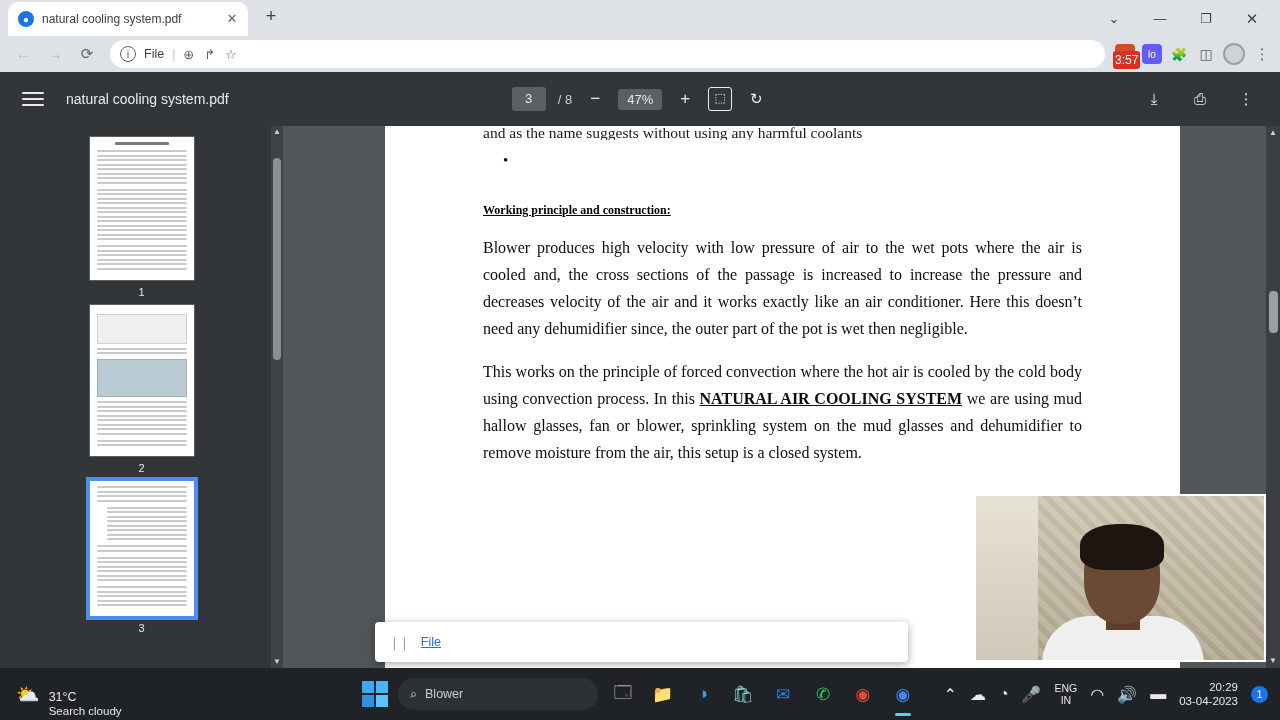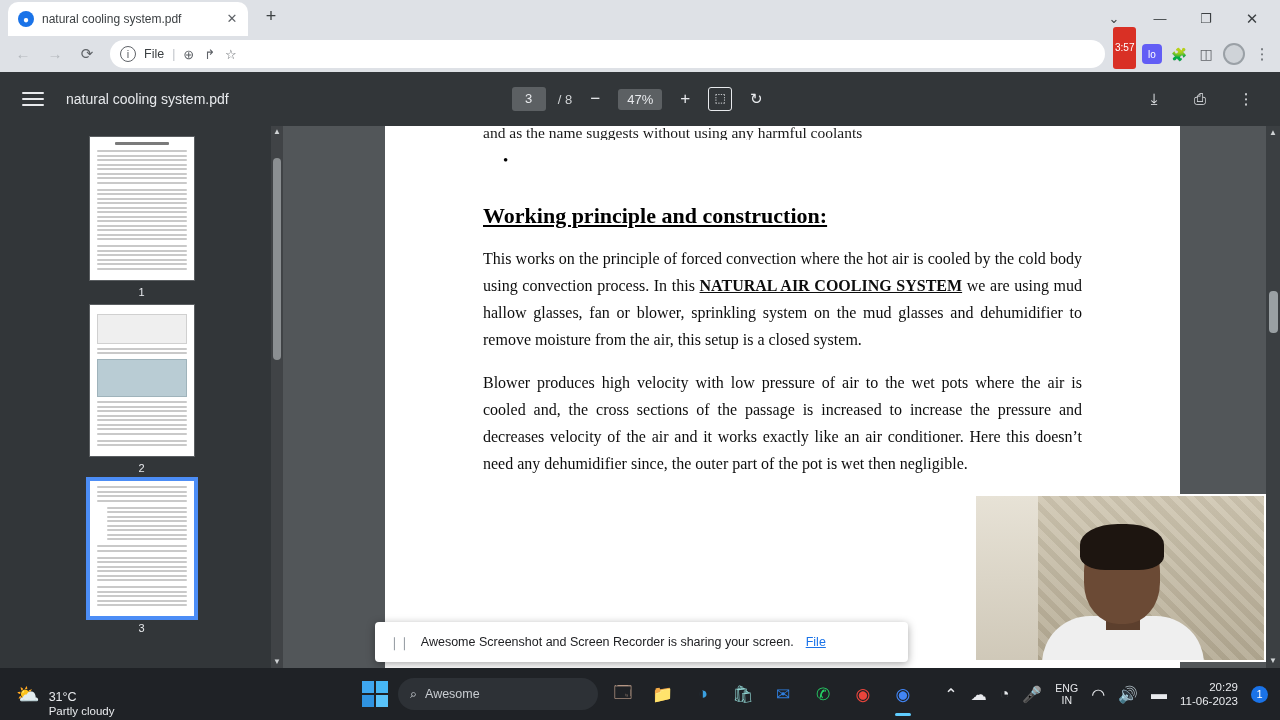--- a/index.html
+++ b/index.html
@@ -91,22 +91,22 @@
   .ext {
     width: 20px; height: 20px; border-radius: 4px;
     display: flex; align-items: center; justify-content: center;
     font-size: 10px; color: #fff;
   }
   .ext-badge {
     position: relative;
   }
   .ext-badge .badge {
     position: absolute; bottom: -5px; left: -2px;
-    background: #d93025; color: #fff; font-size: 10px;
-    padding: 16px 2px; border-radius: 3px; line-height: 10px;
+    background: #d93025; color: #fff; font-size: 12px;
+    padding: 4px 2px; border-radius: 3px; line-height: 10px;
   }
   .avatar-ring {
     width: 22px; height: 22px; border-radius: 50%;
     background: #cfd3d8; border: 2px solid #9aa0a6;
   }
 
   
   .pdf-toolbar {
     position: absolute; top: 72px; left: 0; width: 1280px; height: 54px;
     background: #323639; display: flex; align-items: center;
@@ -170,21 +170,21 @@
     background: #fff;
     padding: 0 98px;
     font-family: "Liberation Serif", serif;
   }
   .clip-line {
     font-size: 15.5px; color: #1a1a1a; margin-top: 0; padding-top: 0;
     overflow: hidden; height: 14px; line-height: 14px;
   }
   .bullet { font-size: 15px; margin: 12px 0 0 20px; }
   .heading {
-    font-size: 22px; font-weight: bold; text-decoration: underline;
+    font-size: 12px; font-weight: bold; text-decoration: underline;
     margin-top: 34px; color: #000;
   }
   .para {
     font-size: 16px; line-height: 27px; text-align: justify;
     margin-top: 16px; color: #0d0d0d;
   }
   .para b { font-weight: bold; text-decoration: underline; }
 
   .page-scrollbar {
     position: absolute; right: 0; top: 0; width: 14px; height: 542px; background: #3b3f42;
@@ -473,67 +473,66 @@
         <div class="up">▲</div>
         <div class="thumbbar"></div>
         <div class="down">▼</div>
       </div>
     </div>
 
     <div class="page">
       <div class="clip-line">and as the name suggests without using any harmful coolants</div>
       <div class="bullet">•</div>
       <div class="heading">Working principle and construction:</div>
+      <p class="para">Blower produces high velocity with low pressure of air to the wet pots where the air is cooled and, the cross sections of the passage is increased to increase the pressure and decreases velocity of the air and it works exactly like an air conditioner. Here this doesn’t need any dehumidifier since, the outer part of the pot is wet then negligible.</p>
       <p class="para">
         <span>This works on the principle of forced convection where the hot air is cooled by the cold body using convection process. In this </span><b>NATURAL AIR COOLING SYSTEM</b><span> we are using mud hallow glasses, fan or blower, sprinkling system on the mud glasses and dehumidifier to remove moisture from the air, this setup is a closed system.</span>
       </p>
-      <p class="para">Blower produces high velocity with low pressure of air to the wet pots where the air is cooled and, the cross sections of the passage is increased to increase the pressure and decreases velocity of the air and it works exactly like an air conditioner. Here this doesn’t need any dehumidifier since, the outer part of the pot is wet then negligible.</p>
     </div>
 
     <div class="page-scrollbar">
       <div class="up">▲</div>
       <div class="thumbbar"></div>
       <div class="down">▼</div>
     </div>
   </div>
 
   <div class="share-bar">
     <span class="share-grip">❘❘</span>
-    <span class="share-text">Awesome Screenshot and Screen Recorder is sharing your screen.</span>
     <span class="share-hide">File</span>
   </div>
 
   <div class="webcam">
     <div class="wall"></div>
     <div class="door"></div>
     <div class="person-body"></div>
     <div class="person-neck"></div>
     <div class="person-head"></div>
     <div class="person-hair"></div>
   </div>
 
   <div class="taskbar">
     <div class="weather">
       <span class="weather-icon">⛅</span>
       <span class="weather-text">
         <div class="t">31°C</div>
-        <div>Partly cloudy</div>
+        <div>Search cloudy</div>
       </span>
     </div>
 
     <div class="tb-center">
       <div class="start">
           <i></i>
           <i></i>
           <i></i>
           <i></i>
         </div>
       <div class="searchbox">
         <span>⌕</span>
-        <span>Awesome</span>
+        <span>Blower</span>
       </div>
       <div class="tb-icon" style="color:#e0b9a0">🗔</div>
       <div class="tb-icon" style="color:#f5c451">📁</div>
       <div class="tb-icon" style="color:#3aa0e0">◑</div>
       <div class="tb-icon" style="color:#8fd3d0">🛍</div>
       <div class="tb-icon" style="color:#2f7fe0">✉</div>
       <div class="tb-icon" style="color:#25d366">✆</div>
       <div class="tb-icon" style="color:#e8453c">◉</div>
       <div class="tb-icon active" style="color:#4285f4">◉</div>
     </div>
@@ -545,19 +544,19 @@
       <span>🎤</span>
       <span class="lang">
         <div>ENG</div>
         <div>IN</div>
       </span>
       <span>◠</span>
       <span>🔊</span>
       <span>▬</span>
       <span class="clock">
         <div>20:29</div>
-        <div>11-06-2023</div>
+        <div>03-04-2023</div>
       </span>
       <span class="tray-dot">1</span>
     </div>
   </div>
 
 </div>
 
 </body></html>

